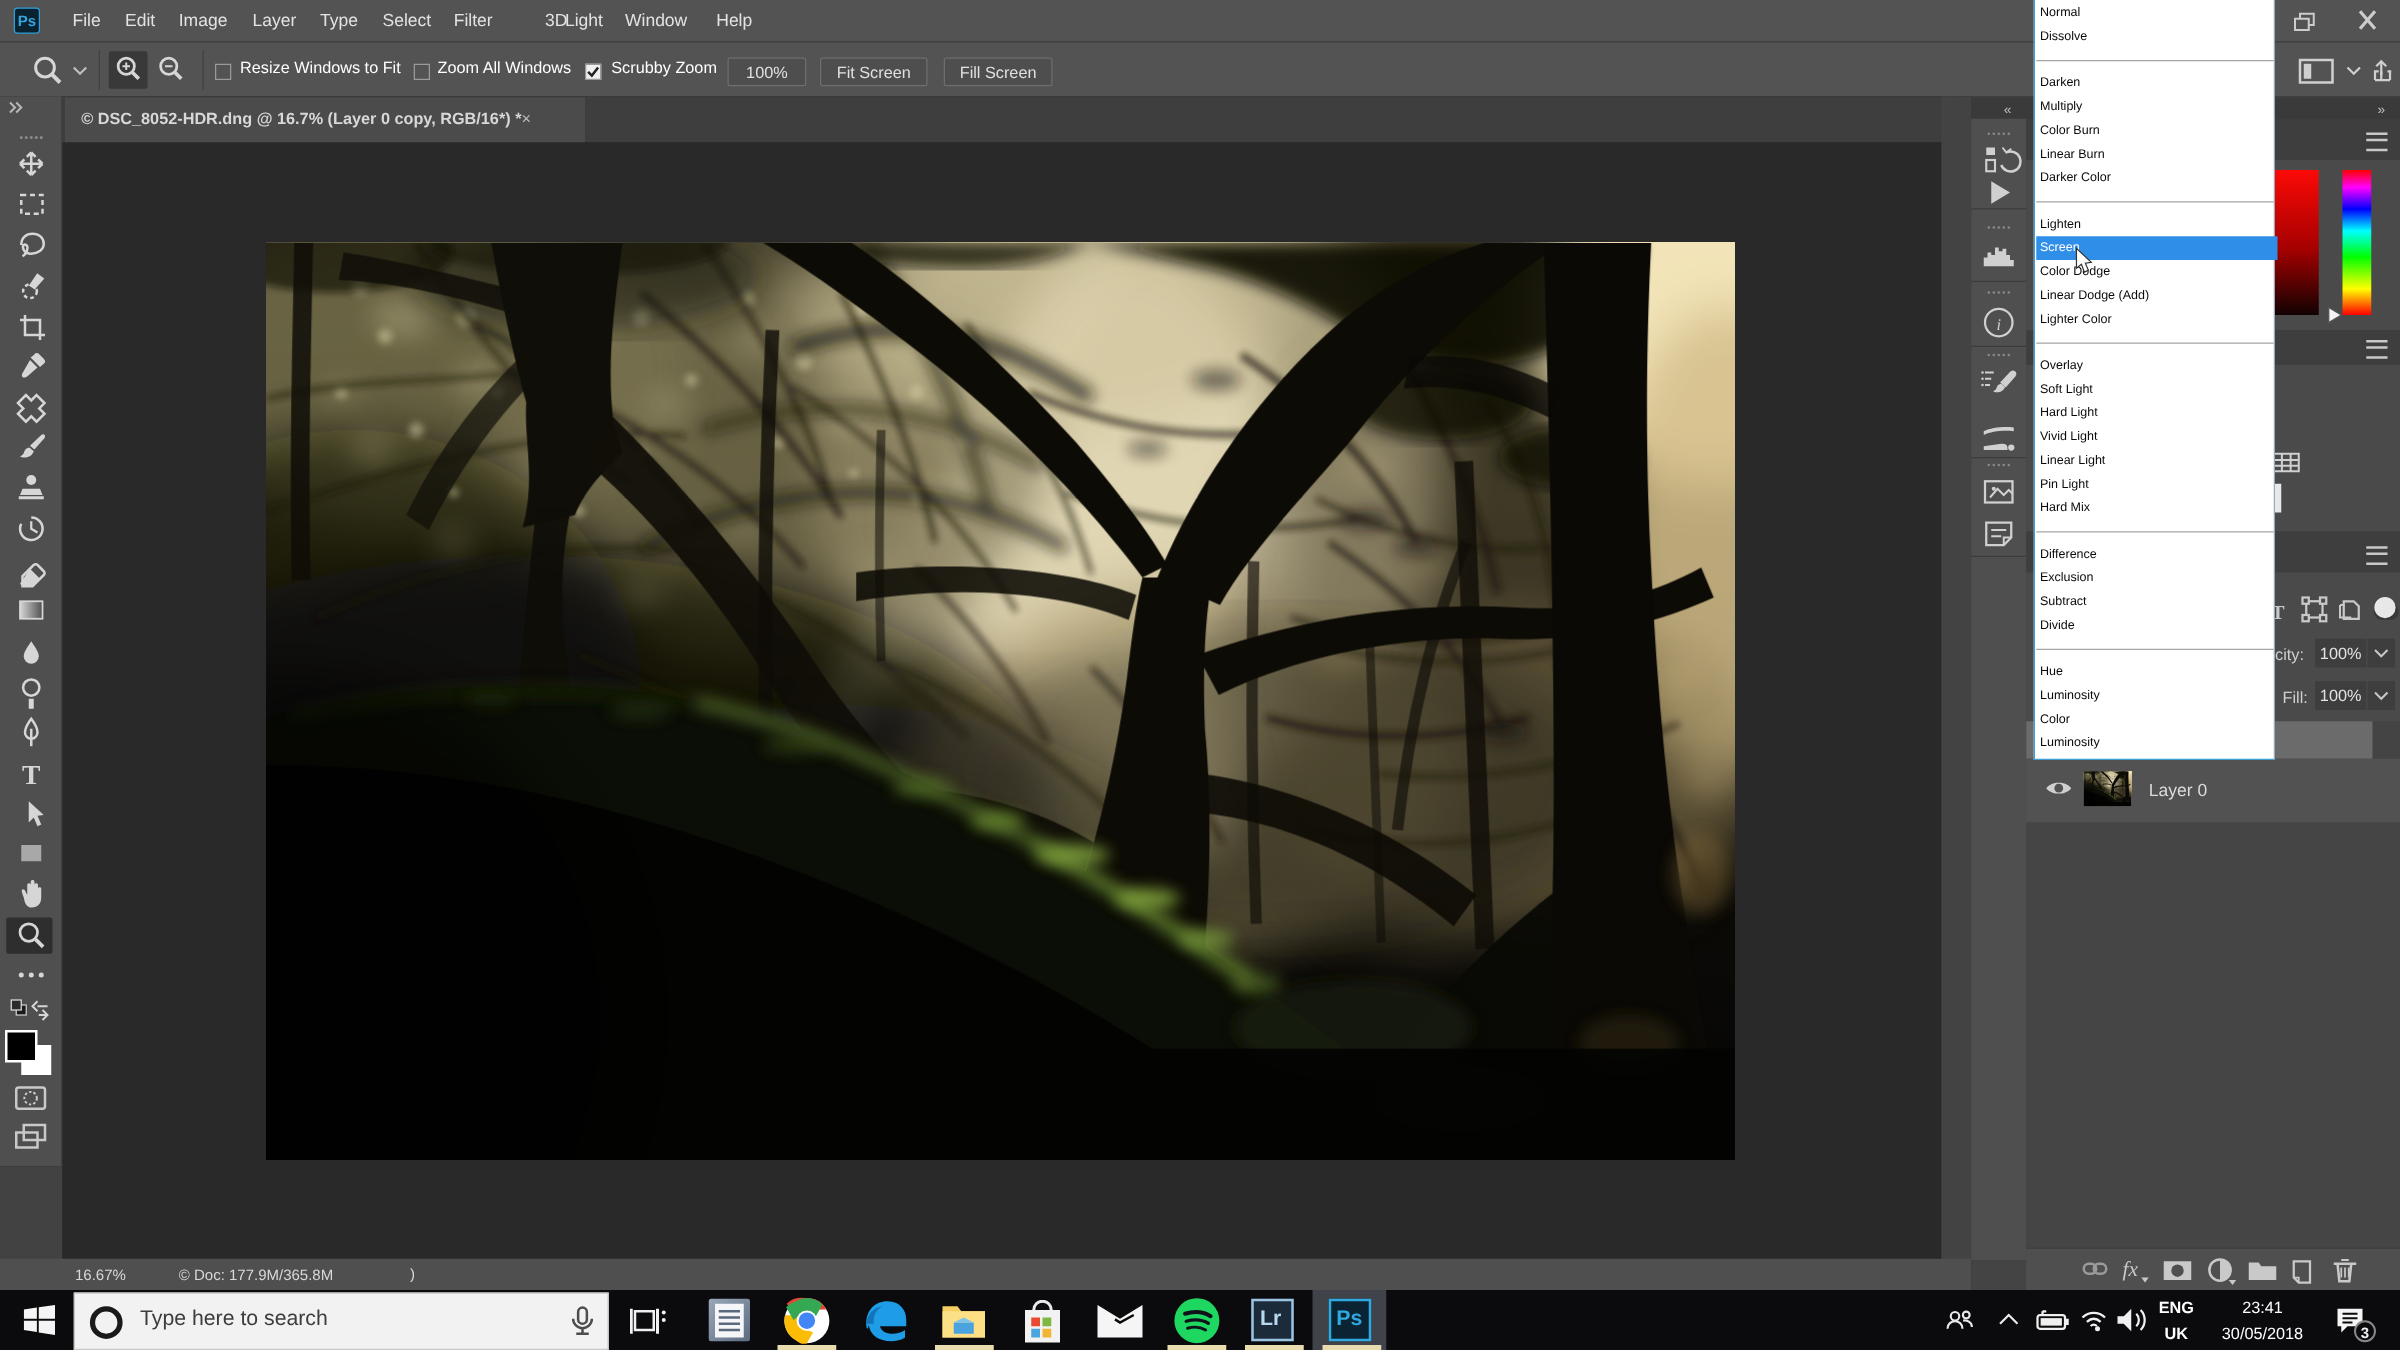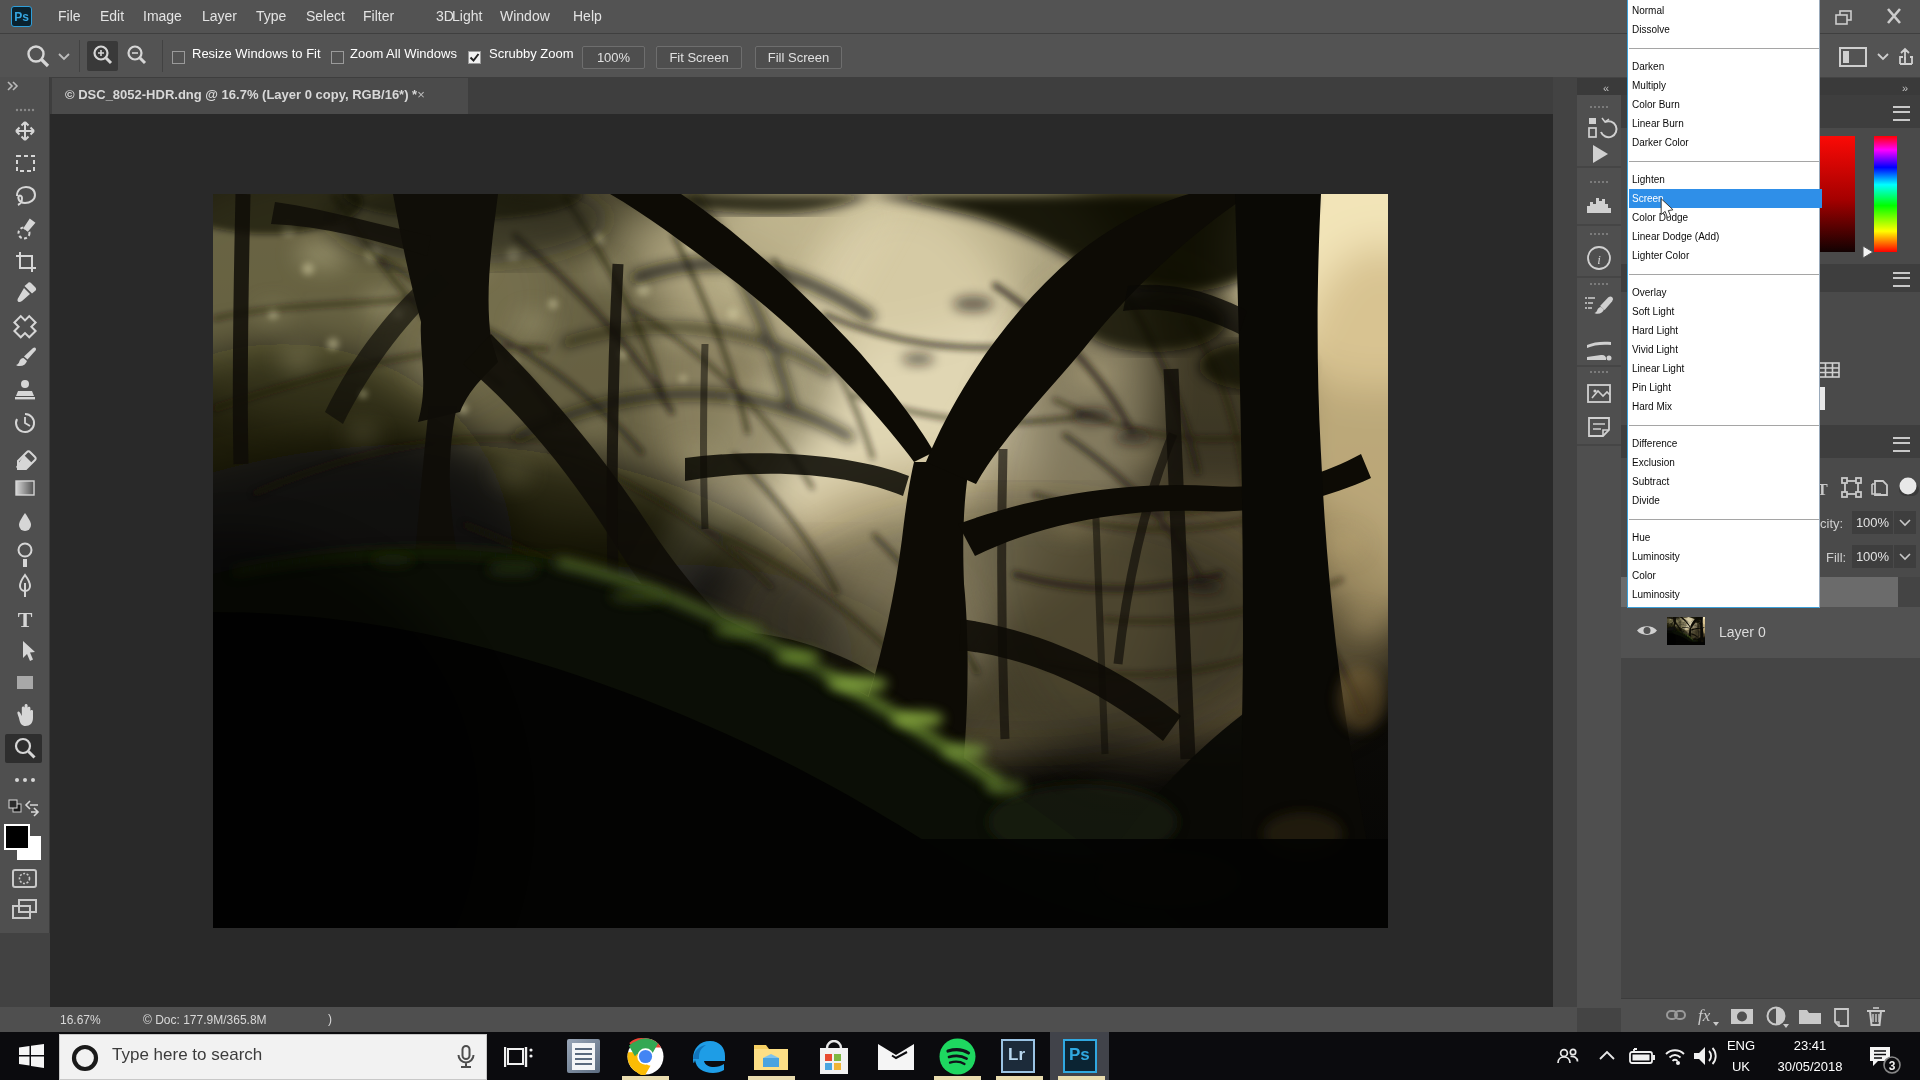--- a/index.html
+++ b/index.html
@@ -796,21 +796,21 @@
       <path d="M3,8 C8,3 16,3 21,8"></path>
       <path d="M6.5,11.5 C10,8.3 14,8.3 17.5,11.5"></path>
       <path d="M9.5,14.8 C11.3,13.2 12.7,13.2 14.5,14.8"></path>
     </g>
     <circle cx="15" cy="17" r="2" fill="#f0f0f0"></circle>
   </svg>
   <svg class="abs" style="left:1692px;top:13px;" width="28" height="22" viewBox="0 0 28 22">
     <path d="M2,8 h5 l6,-6 v18 l-6,-6 h-5 Z" fill="#f0f0f0"></path>
     <path d="M17,6 a7,7 0 0 1 0,10 M20.5,3 a11.5,11.5 0 0 1 0,16" fill="none" stroke="#f0f0f0" stroke-width="1.8"></path>
   </svg>
-  <div class="tray" style="left:1723px;top:3px;width:36px;line-height:21px;">ENG<br>UK</div>
+  <div class="tray" style="left:1723px;top:3px;width:36px;line-height:21px;font-weight:bold;">ENG<br>UK</div>
   <div class="tray" style="left:1768px;top:3px;width:84px;line-height:21px;">23:41<br>30/05/2018</div>
   <svg class="abs" style="left:1868px;top:13px;" width="34" height="30" viewBox="0 0 34 30">
     <path d="M2,2 h20 v14 h-12 l-5,5 v-5 h-3 Z" fill="#f5f5f5"></path>
     <path d="M6,6 h12 M6,9.5 h12 M6,13 h8" stroke="#0b0b0e" stroke-width="1.6"></path>
     <circle cx="24" cy="20" r="8" fill="#0b0b0e" stroke="#888" stroke-width="1.6"></circle>
     <text x="24" y="25" fill="#f0f0f0" font-size="12" font-weight="bold" text-anchor="middle">3</text>
   </svg>
 </div>
 
 </body></html>

